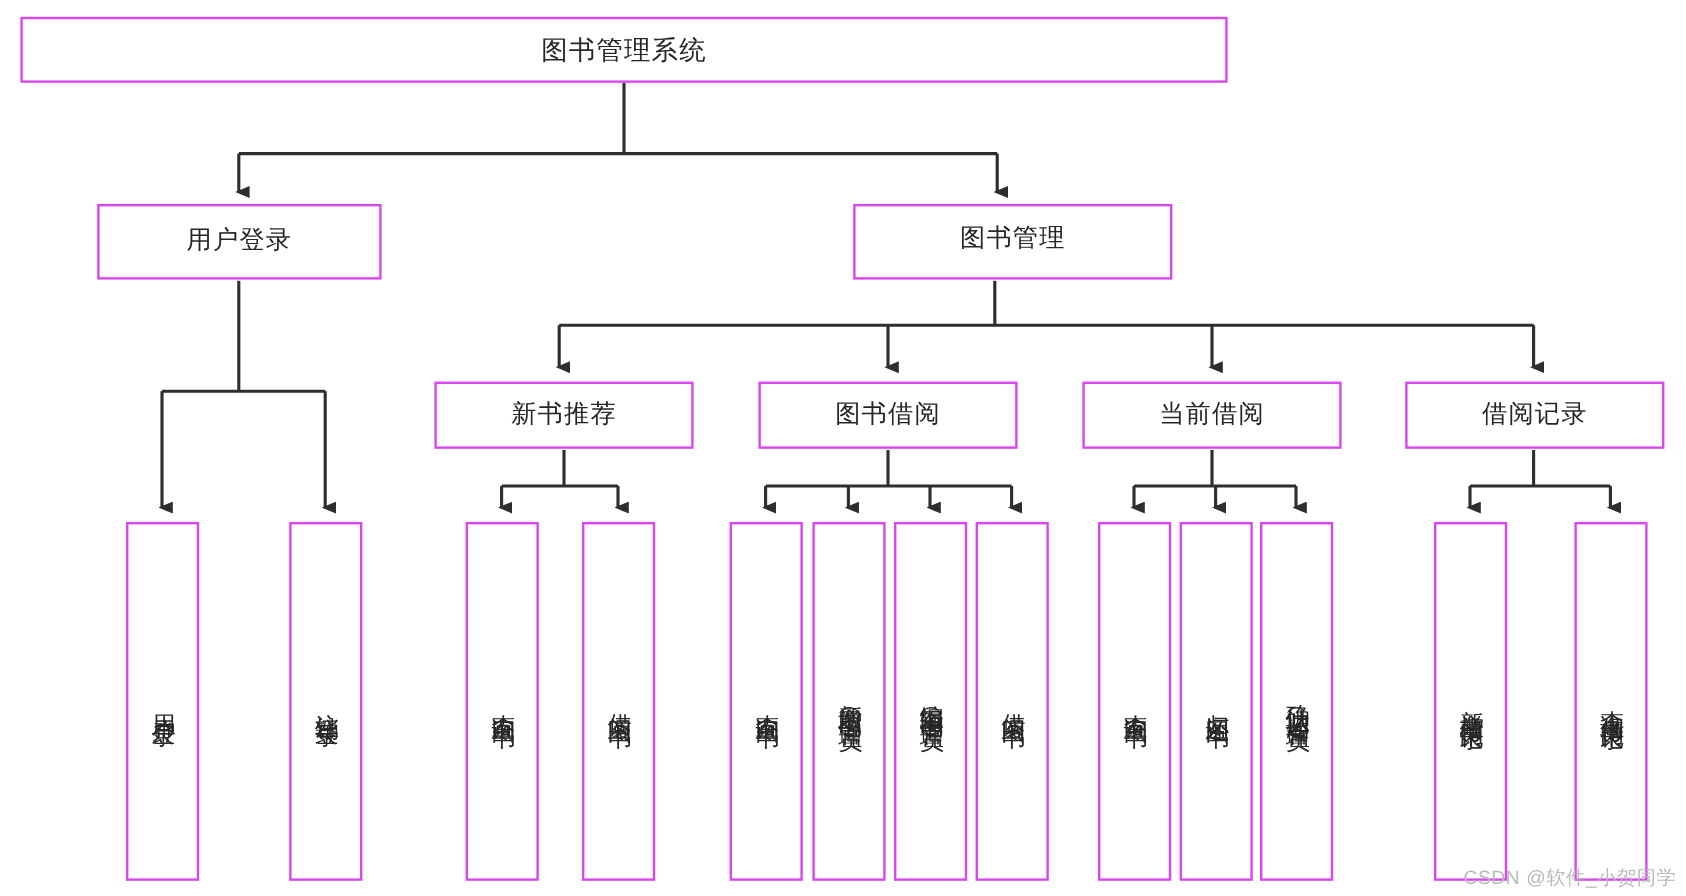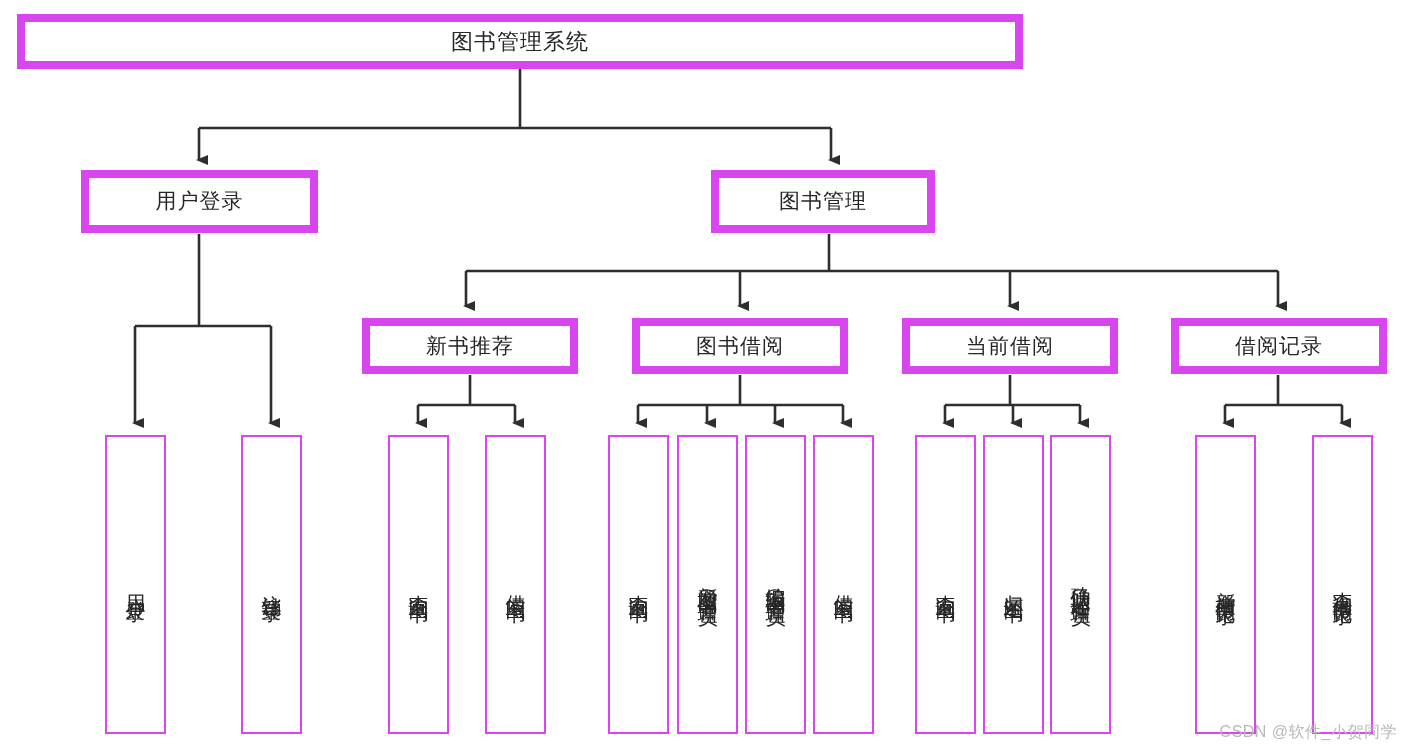--- a/index.html
+++ b/index.html
@@ -1,19 +1,19 @@
 <!DOCTYPE html>
 <html><head>
 <meta charset="utf-8">
 <style>
   html,body{margin:0;padding:0;background:#ffffff;}
   body{width:1405px;height:747px;overflow:hidden;font-family:"Liberation Sans","DejaVu Sans",sans-serif;}
   #stage{position:relative;width:1405px;height:747px;background:#fff;}
   svg#edges{position:absolute;left:0;top:0;width:1405px;height:747px;}
-  .node{position:absolute;box-sizing:border-box;background:#ffffff;border:8px solid #d946ef;
+  .node{position:absolute;box-sizing:border-box;background:#ffffff;border:2px solid #d946ef;
         display:flex;align-items:center;justify-content:center;overflow:hidden;}
   .node .lbl{color:#262626;font-size:21px;line-height:1.15;letter-spacing:1px;white-space:nowrap;}
   .node.root .lbl{font-size:22px;}
   .node.leaf{border-width:2px;}
   .node.leaf .lbl{writing-mode:vertical-rl;text-orientation:upright;
                   font-size:20px;letter-spacing:3px;line-height:1.05;white-space:nowrap;}
   .watermark{position:absolute;right:8px;bottom:4px;color:#b9b9b9;font-size:16px;
              letter-spacing:0.5px;white-space:nowrap;margin-left:28px;}
 </style>
 </head>
@@ -72,21 +72,21 @@
     </g>
   </svg>
 
   <div class="node root" style="left:17px;top:14px;width:1006px;height:55px;">
     <span class="lbl">图书管理系统</span>
   </div>
 
   <div class="node" style="left:81px;top:170px;width:237px;height:63px;">
     <span class="lbl">用户登录</span>
   </div>
-  <div class="node" style="left:711px;top:170px;width:224px;height:63px;">
+  <div class="node" style="left:711px;top:170px;width:266px;height:63px;font-family:Liberation Mono, monospace;">
     <span class="lbl">图书管理</span>
   </div>
 
   <div class="node" style="left:632px;top:318px;width:216px;height:56px;">
     <span class="lbl">图书借阅</span>
   </div>
   <div class="node" style="left:362px;top:318px;width:216px;height:56px;">
     <span class="lbl">新书推荐</span>
   </div>
   <div class="node" style="left:1171px;top:318px;width:216px;height:56px;">

